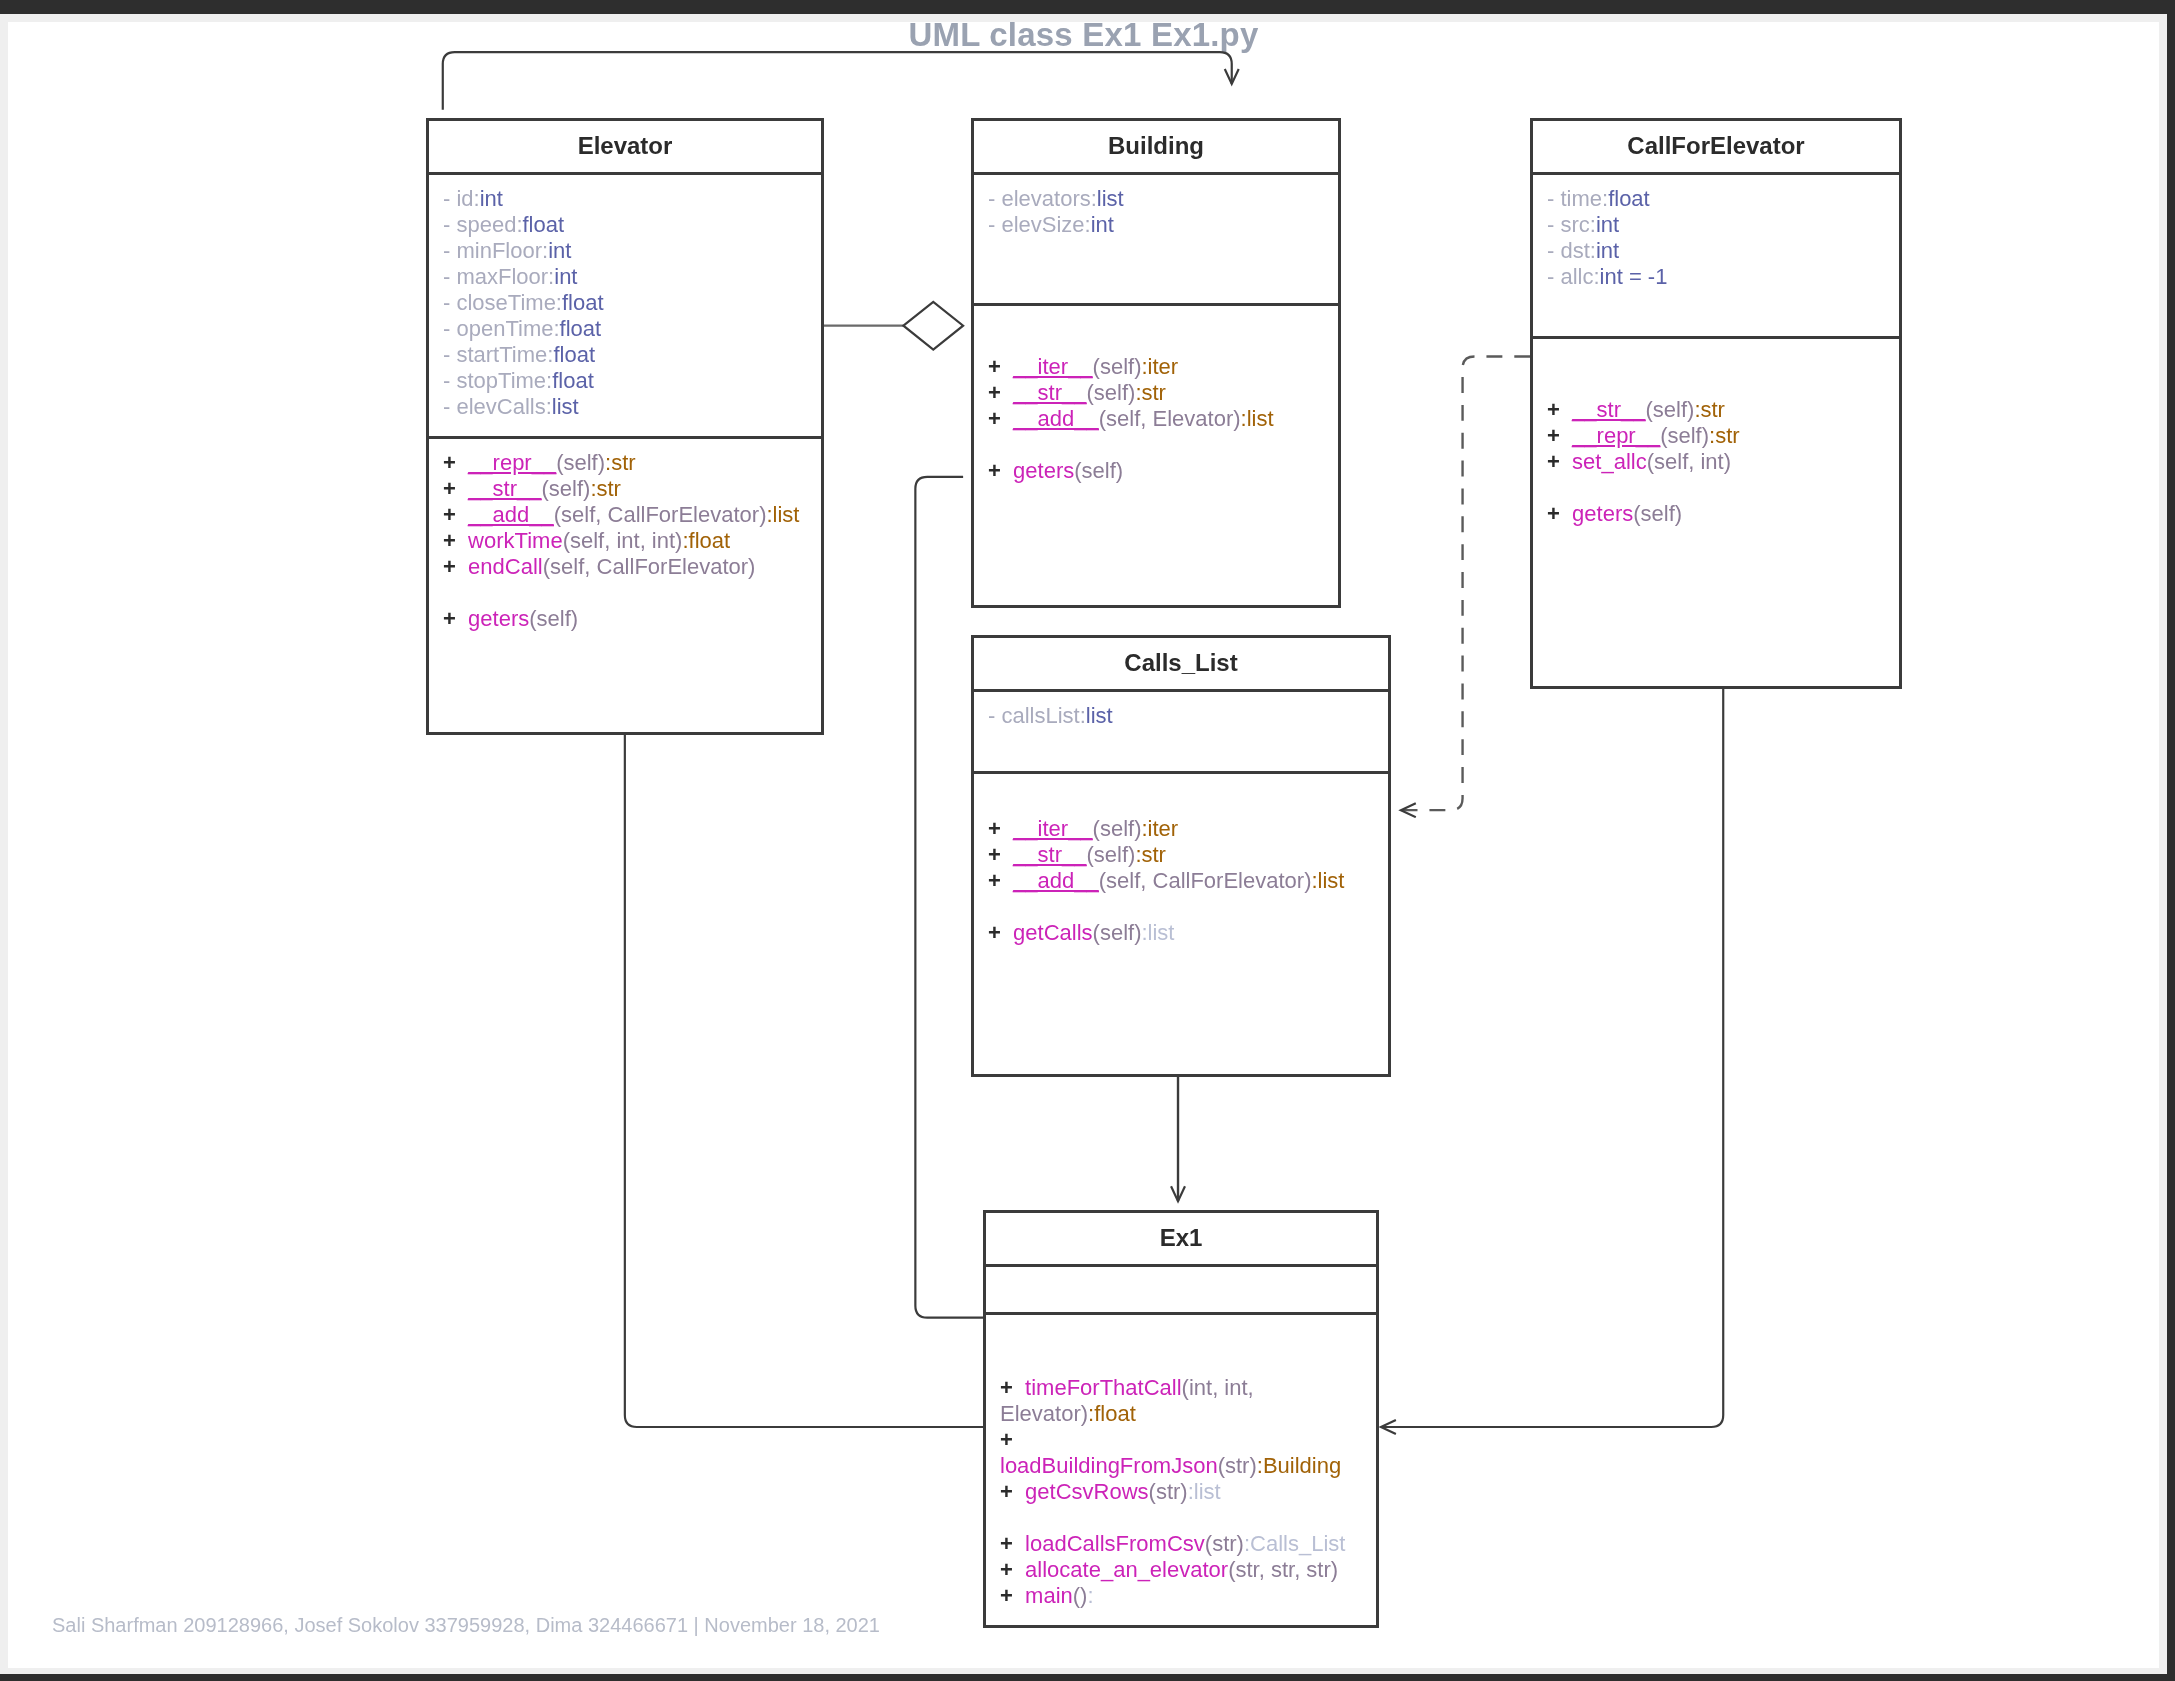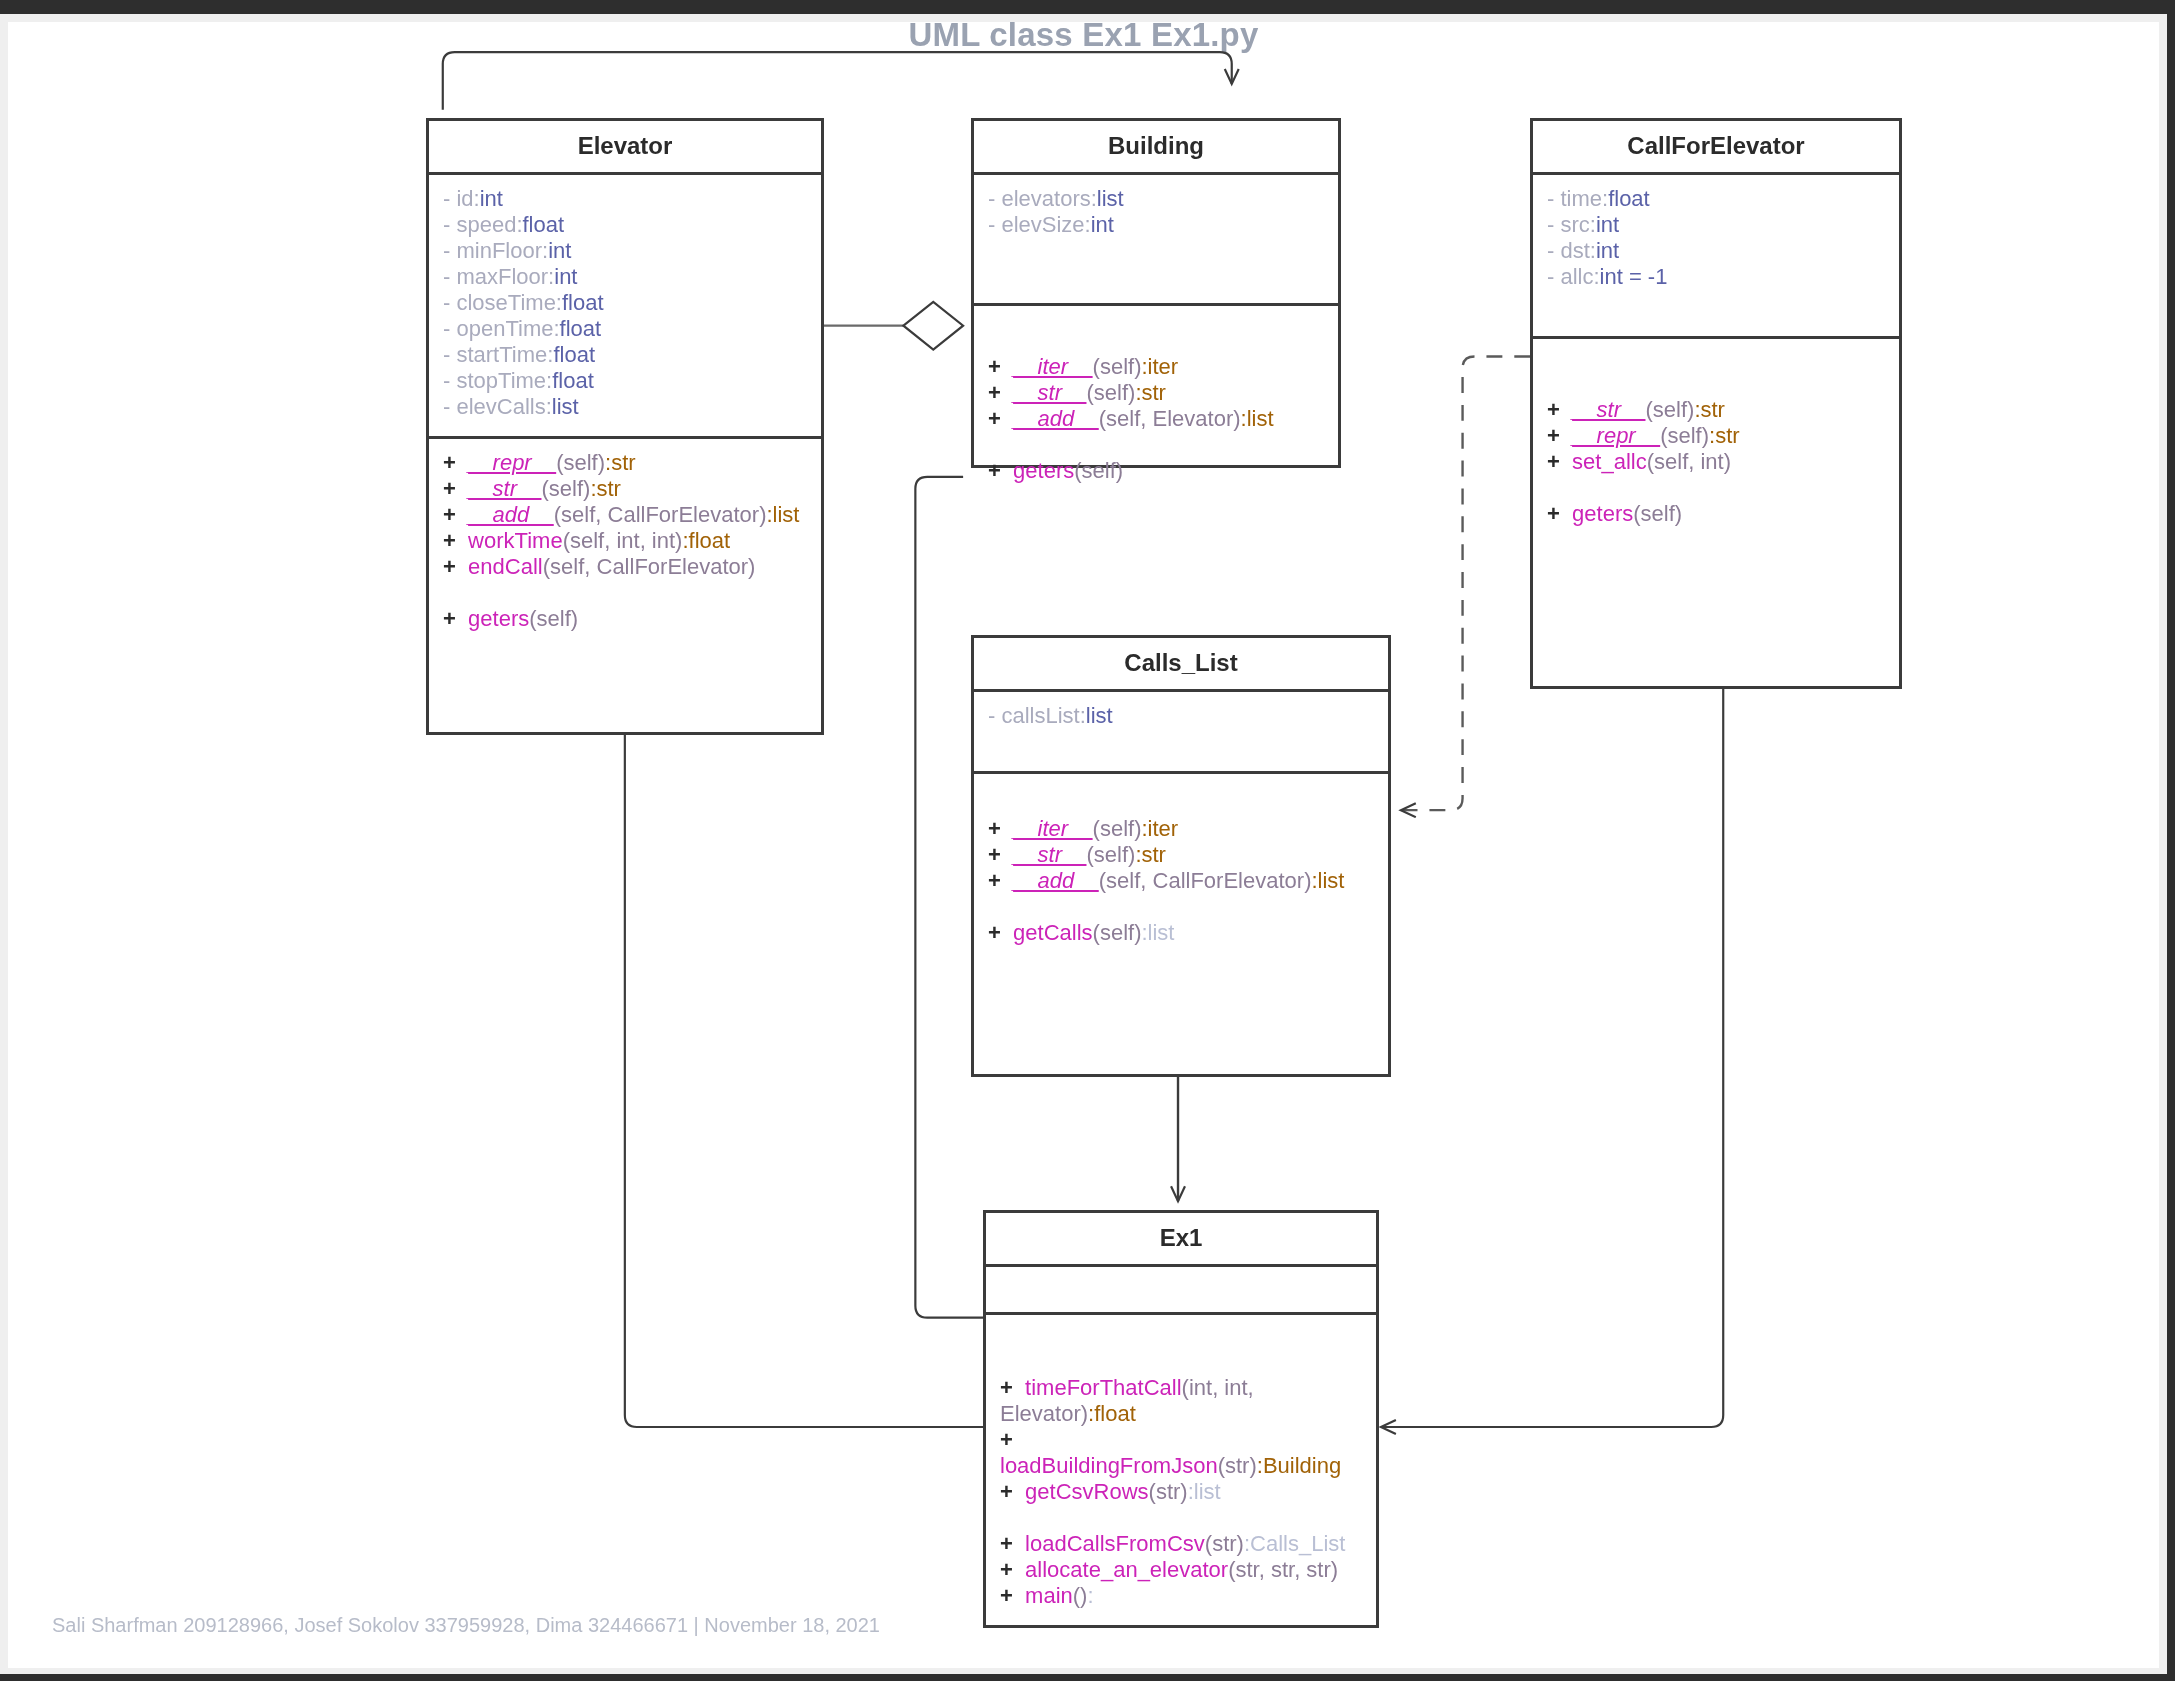--- a/index.html
+++ b/index.html
@@ -60,21 +60,21 @@
     color:#9aa2b1;
   }
   .row.gap{height:26px;}
   .vis{color:#2b2b2b;font-weight:bold;}
   .nm{color:#a9abbd;}
   .ty{color:#5b62a8;}
   .mth{color:#cc23b8;}
   .par{color:#8c7d96;}
   .ret{color:#a16207;}
   .retlight{color:#b9bfd4;}
-  .u{text-decoration:underline;text-decoration-color:#cc23b8;font-style:italic;}
+  .u{text-decoration:underline;text-decoration-color:#cc23b8;}
 
   
   #links{position:absolute;left:0;top:0;width:2151px;height:1646px;pointer-events:none;}
 
   #footer{
     position:absolute;left:44px;top:1592px;
     font-size:20px;color:#b7bcc9;
   }
 </style>
 </head>
@@ -143,21 +143,21 @@
           <div class="row"><span class="vis">+</span>&nbsp; <span class="mth u">__repr__</span><span class="par">(self)</span><span class="ret">:str</span></div>
           <div class="row"><span class="vis">+</span>&nbsp; <span class="mth u">__str__</span><span class="par">(self)</span><span class="ret">:str</span></div>
           <div class="row"><span class="vis">+</span>&nbsp; <span class="mth u">__add__</span><span class="par">(self, CallForElevator)</span><span class="ret">:list</span></div>
           <div class="row"><span class="vis">+</span>&nbsp; <span class="mth">workTime</span><span class="par">(self, int, int)</span><span class="ret">:float</span></div>
           <div class="row"><span class="vis">+</span>&nbsp; <span class="mth">endCall</span><span class="par">(self, CallForElevator)</span></div>
           <div class="row gap"></div>
           <div class="row"><span class="vis">+</span>&nbsp; <span class="mth">geters</span><span class="par">(self)</span></div>
         </div>
     </div>
 
-    <div class="uml" id="box-building" style="left:963px;top:88px;width:370px;height:350px;">
+    <div class="uml" id="box-building" style="left:963px;top:88px;width:370px;height:490px;">
       <div class="cname">Building</div>
       <div class="attrs" style="height:131px;">
           <div class="row"><span class="nm">- elevators:</span><span class="ty">list</span></div>
           <div class="row"><span class="nm">- elevSize:</span><span class="ty">int</span></div>
         </div>
       <div class="ops" style="padding-top:48px;">
           <div class="row"><span class="vis">+</span>&nbsp; <span class="mth u">__iter__</span><span class="par">(self)</span><span class="ret">:iter</span></div>
           <div class="row"><span class="vis">+</span>&nbsp; <span class="mth u">__str__</span><span class="par">(self)</span><span class="ret">:str</span></div>
           <div class="row"><span class="vis">+</span>&nbsp; <span class="mth u">__add__</span><span class="par">(self, Elevator)</span><span class="ret">:list</span></div>
           <div class="row gap"></div>

